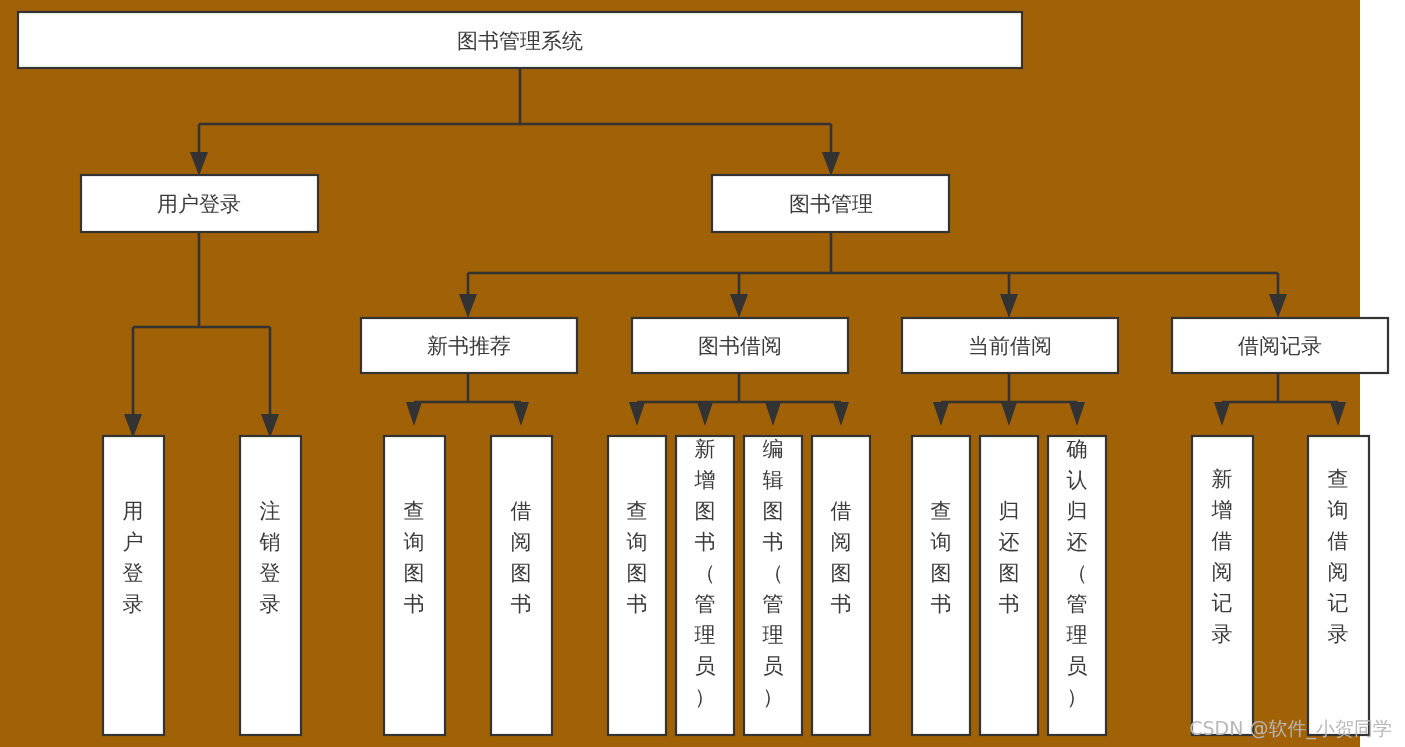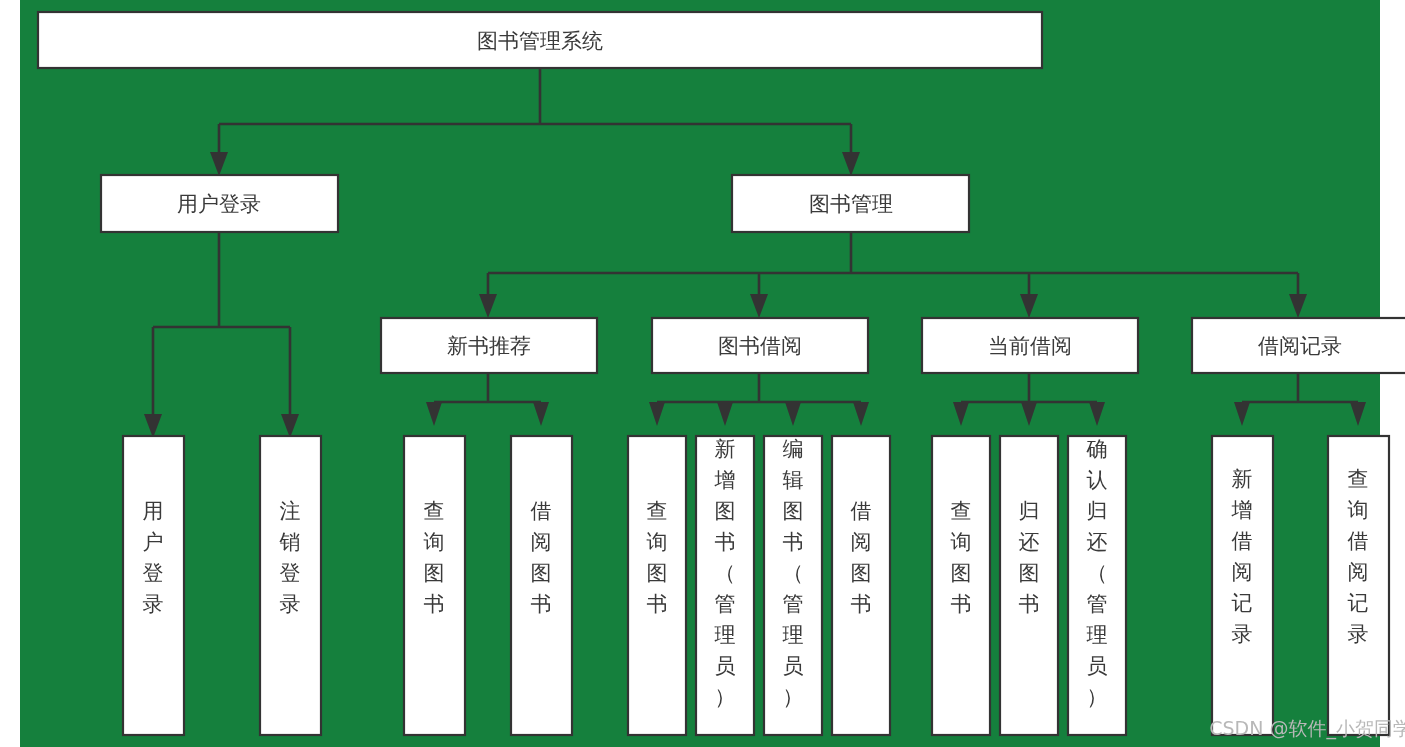--- a/index.html
+++ b/index.html
@@ -12,22 +12,21 @@
     width: 1405px;
     height: 747px;
     font-family: "DejaVu Sans", "Liberation Sans", sans-serif;
     overflow: hidden;
     position: relative;
   }
   #diagram-root {
     position: relative;
     width: 1360px;
     height: 747px;
-    background: #15803d;
-    margin-left: 20px;
+    background: #a16207;
   }
   svg#tree-svg {
     position: absolute;
     left: 0;
     top: 0;
     width: 1405px;
     height: 747px;
     display: block;
   }
   .node-box {

